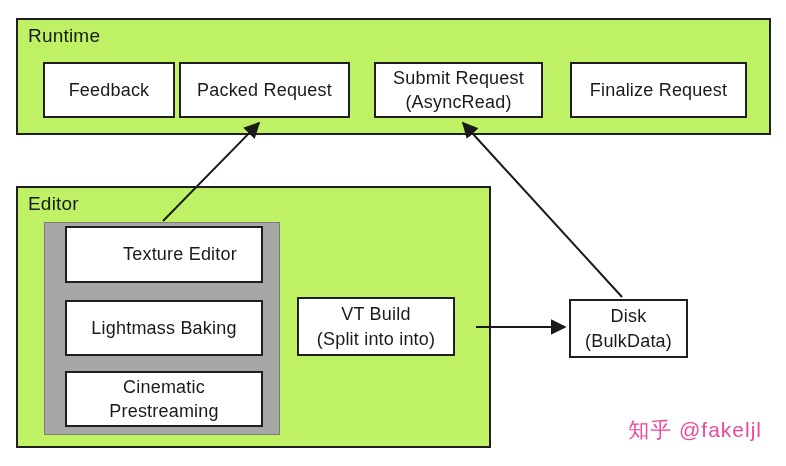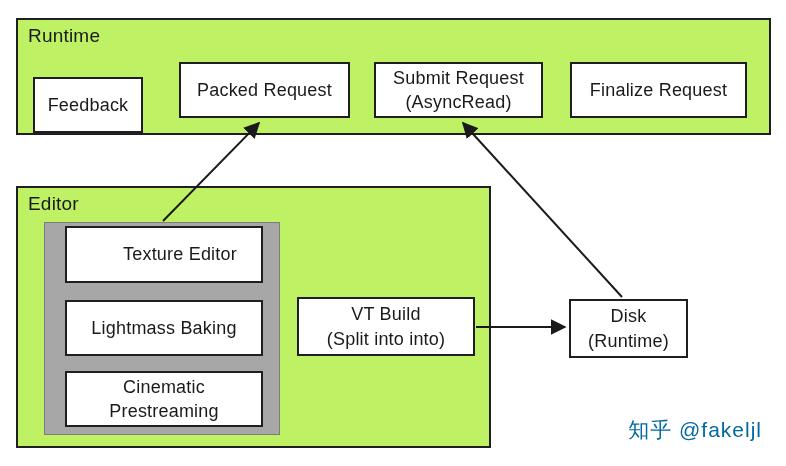--- a/index.html
+++ b/index.html
@@ -56,34 +56,34 @@
     top: 0;
     width: 786px;
     height: 466px;
     pointer-events: none;
   }
   .watermark {
     position: absolute;
     right: 24px;
     bottom: 22px;
     font-size: 21px;
-    color: #0369a1;
+    color: #ec4899;
     letter-spacing: 1px;
   }
 </style>
 </head>
 <body>
 
 <div id="stage">
 
   <div class="container" style="left:16px; top:18px; width:755px; height:117px;">
     <div class="container-label">Runtime</div>
   </div>
 
-  <div class="node" style="left:33px; top:62px; width:110px; height:56px;margin-top:15px;">
+  <div class="node" style="left:43px; top:62px; width:132px; height:56px;">
     <div>Feedback</div>
   </div>
 
   <div class="node" style="left:374px; top:62px; width:169px; height:56px;">
     <div>Submit Request</div>
     <div>(AsyncRead)</div>
   </div>
 
   <div class="node" style="left:179px; top:62px; width:171px; height:56px;">
     <div>Packed Request</div>
@@ -105,28 +105,28 @@
 
   <div class="node" style="left:65px; top:300px; width:198px; height:56px;">
     <div>Lightmass Baking</div>
   </div>
 
   <div class="node" style="left:65px; top:371px; width:198px; height:56px;">
     <div>Cinematic</div>
     <div>Prestreaming</div>
   </div>
 
-  <div class="node" style="left:297px; top:297px; width:178px; height:59px;">
+  <div class="node" style="left:297px; top:297px; width:158px; height:59px;">
     <div>VT Build</div>
     <div>(Split into into)</div>
   </div>
 
   <div class="node" style="left:569px; top:299px; width:119px; height:59px;">
     <div>Disk</div>
-    <div>(Runtime)</div>
+    <div>(BulkData)</div>
   </div>
 
   <svg class="arrows" viewBox="0 0 786 466" xmlns="http://www.w3.org/2000/svg">
     <defs>
       <marker id="arrowhead" viewBox="0 0 10 10" refX="9" refY="5" markerWidth="8" markerHeight="8" orient="auto-start-reverse">
         <path d="M 0 0 L 10 5 L 0 10 z" fill="#1a1a1a"></path>
       </marker>
     </defs>
     <line x1="163" y1="221" x2="259" y2="123" stroke="#1a1a1a" stroke-width="2" marker-end="url(#arrowhead)"></line>
     <line x1="622" y1="297" x2="463" y2="123" stroke="#1a1a1a" stroke-width="2" marker-end="url(#arrowhead)"></line>

